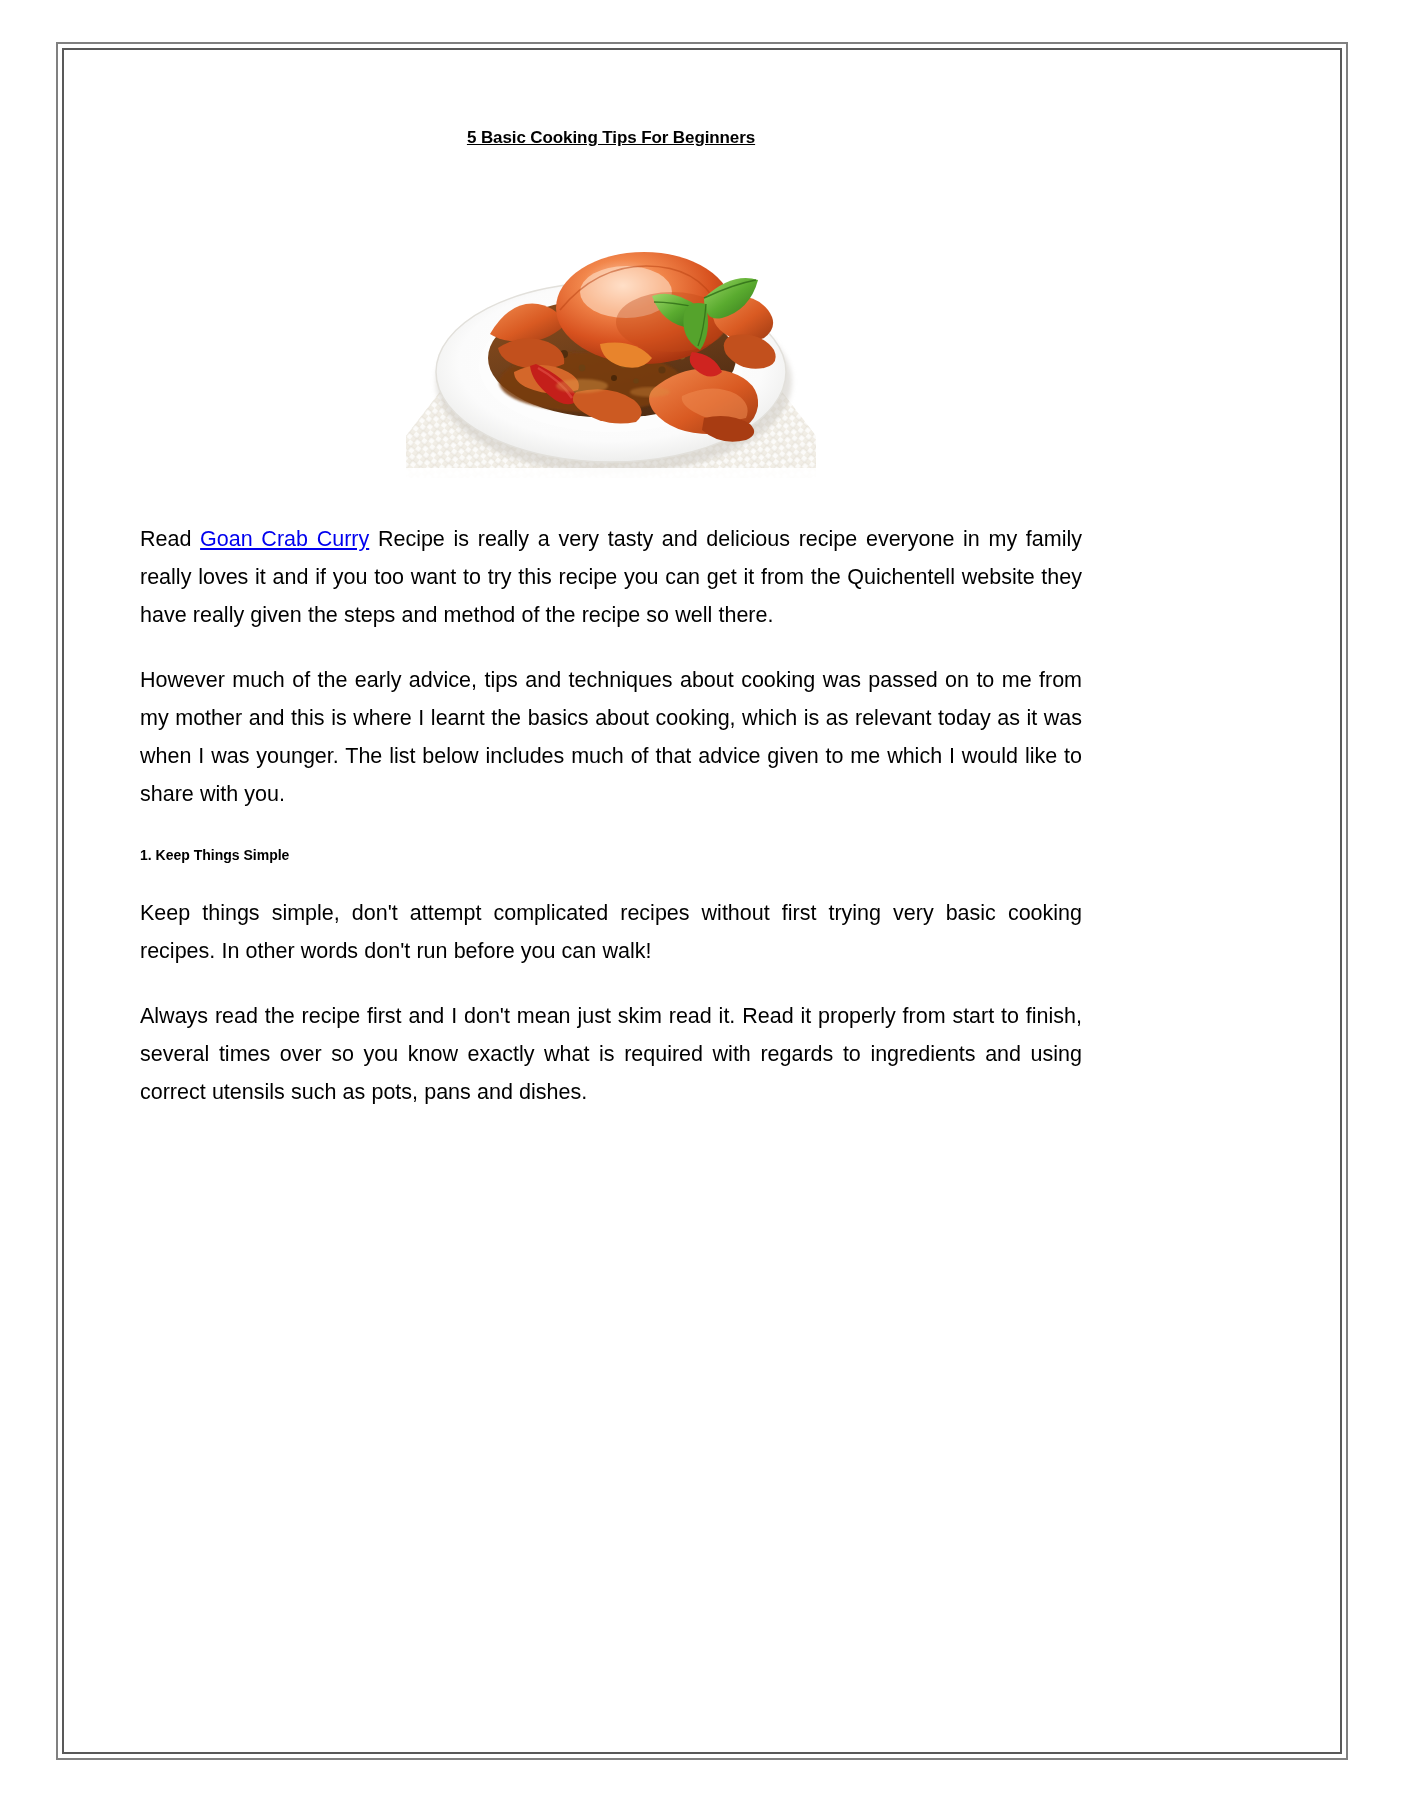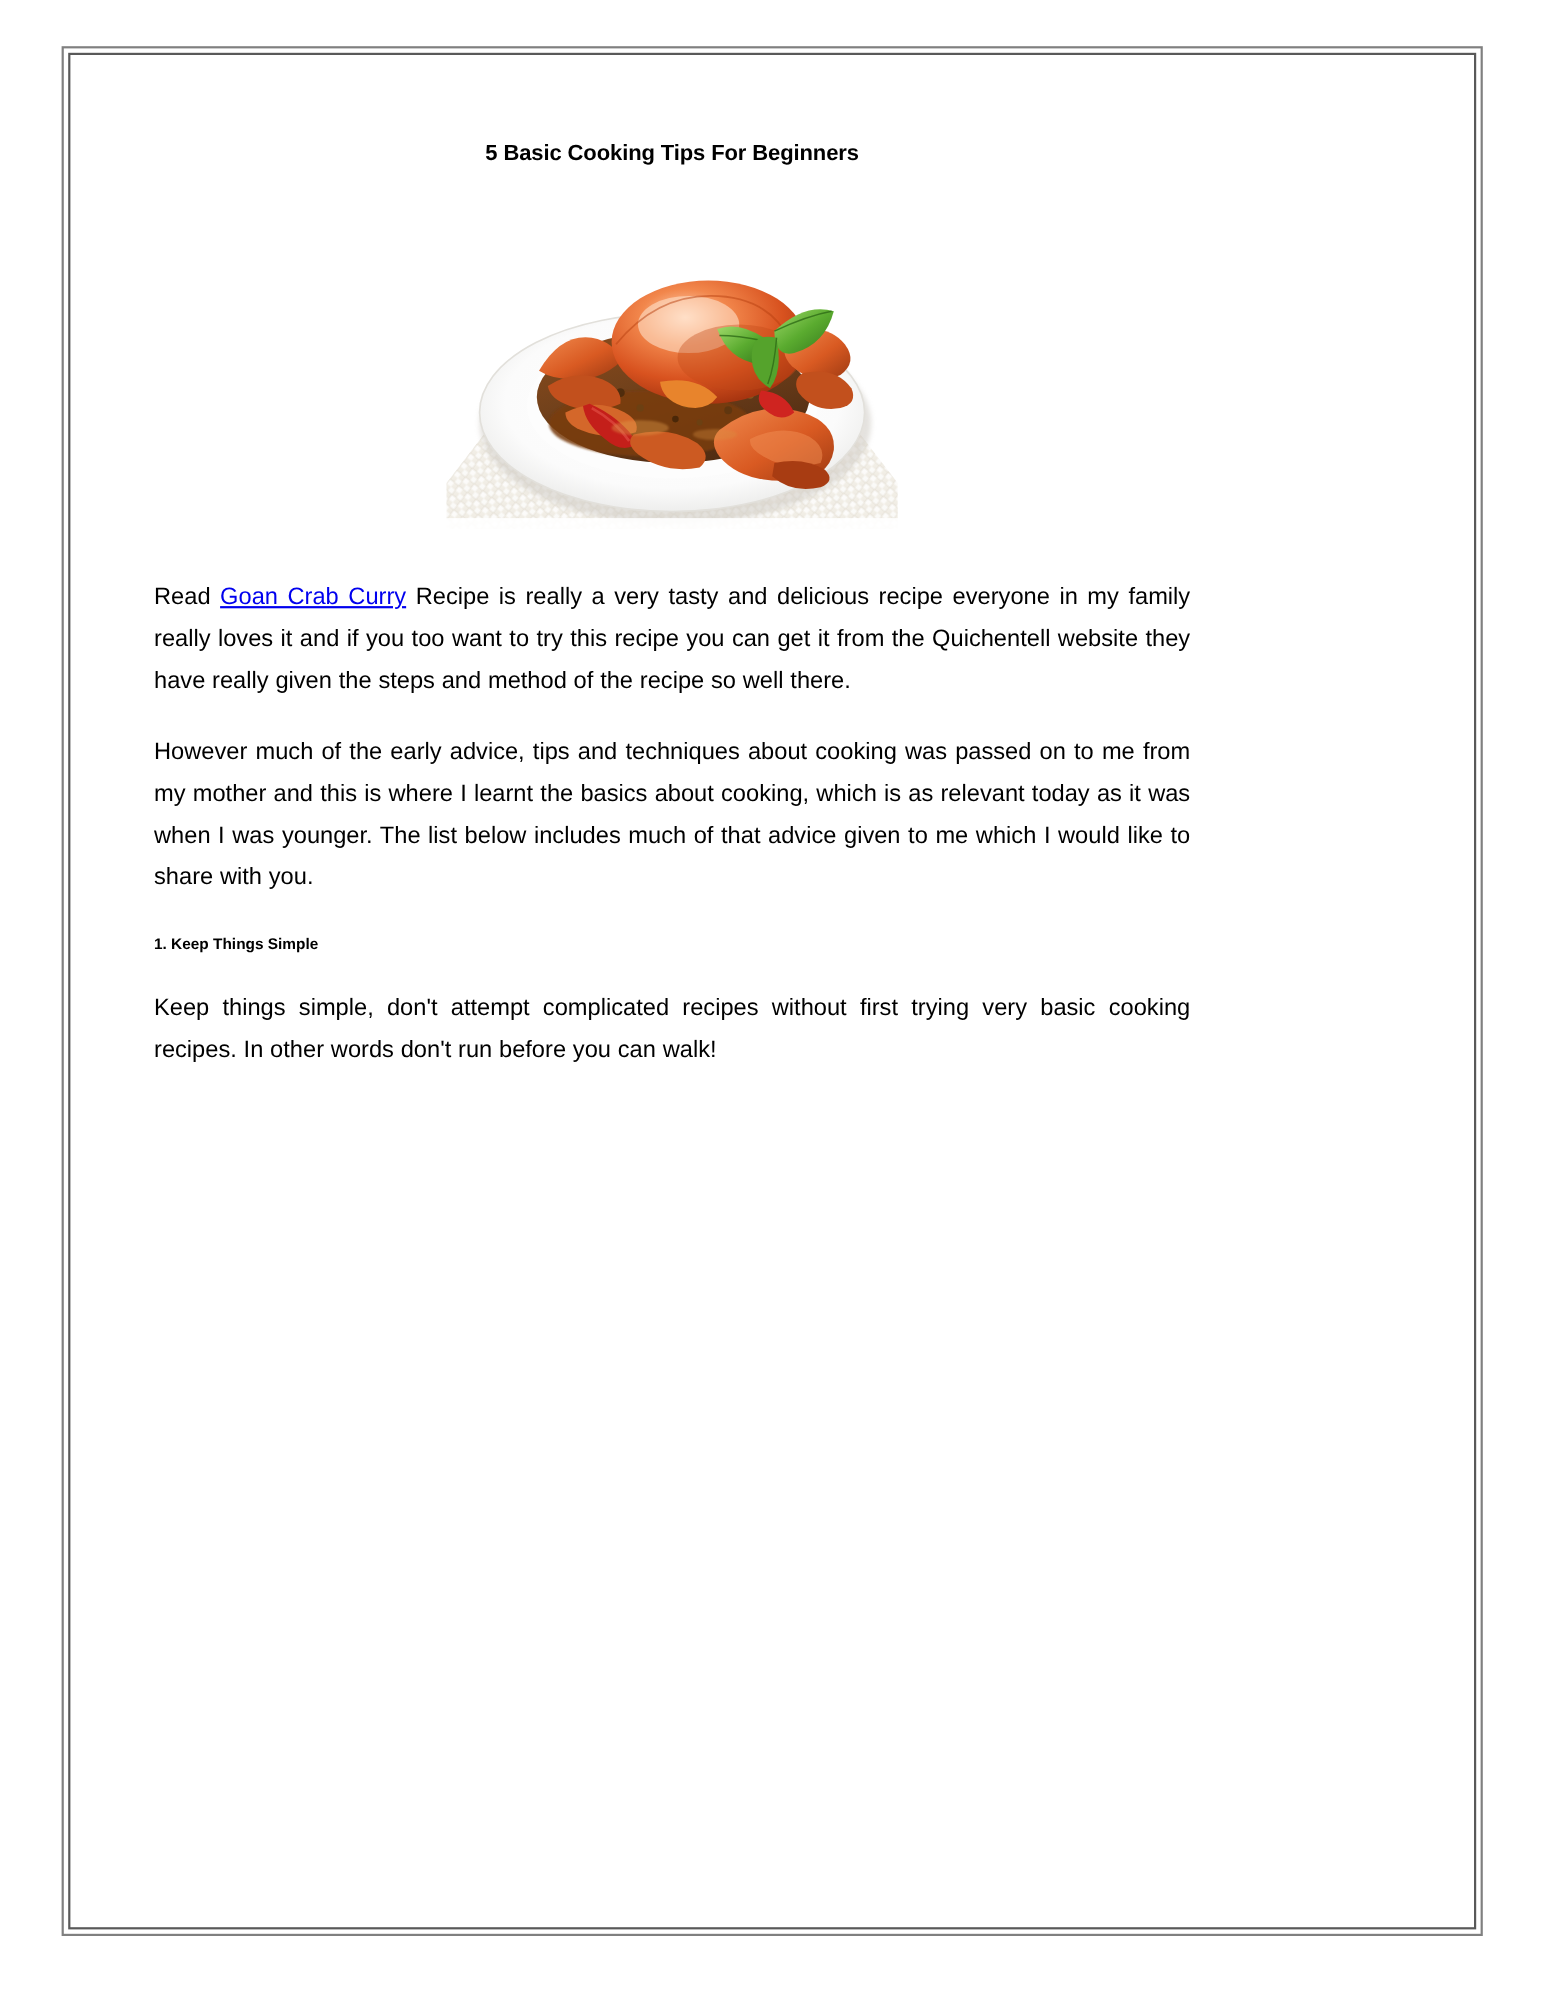--- a/index.html
+++ b/index.html
@@ -48,23 +48,24 @@
 
   
   .content {
     position: absolute;
     left: 140px;
     top: 128px;
     width: 942px;
   }
 
   .doc-title {
-    font-size: 20px;
+    font-size: 17px;
     font-weight: bold;
     text-align: center;
+    text-decoration: underline;
     color: #000000;
     margin: 0 0 38px 0;
     letter-spacing: -0.1px;
   }
 
   p.body-text {
     font-size: 21.5px;
     line-height: 38px;
     text-align: justify;
     color: #000000;
@@ -235,15 +236,16 @@
     <p class="body-text"><span>Read </span><a class="inline-link" href="#">Goan Crab Curry</a><span> Recipe is really a very tasty and delicious recipe everyone in my family really loves it and if you too want to try this recipe you can get it from the Quichentell website they have really given the steps and method of the recipe so well there.</span></p>
 
 
     <p class="body-text">However much of the early advice, tips and techniques about cooking was passed on to me from my mother and this is where I learnt the basics about cooking, which is as relevant today as it was when I was younger. The list below includes much of that advice given to me which I would like to share with you.</p>
 
     <h3 class="section-heading">1. Keep Things Simple</h3>
 
     <p class="body-text">Keep things simple, don't attempt complicated recipes without first trying very basic cooking recipes. In other words don't run before you can walk!</p>
 
 
+    <p class="body-text">Always read the recipe first and I don't mean just skim read it. Read it properly from start to finish, several times over so you know exactly what is required with regards to ingredients and using correct utensils such as pots, pans and dishes.</p>
 
   </div>
 </div>
 
 </body></html>

